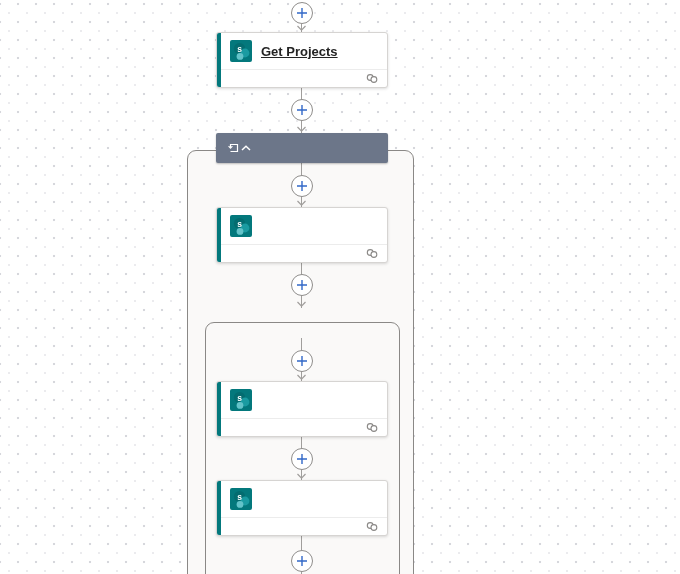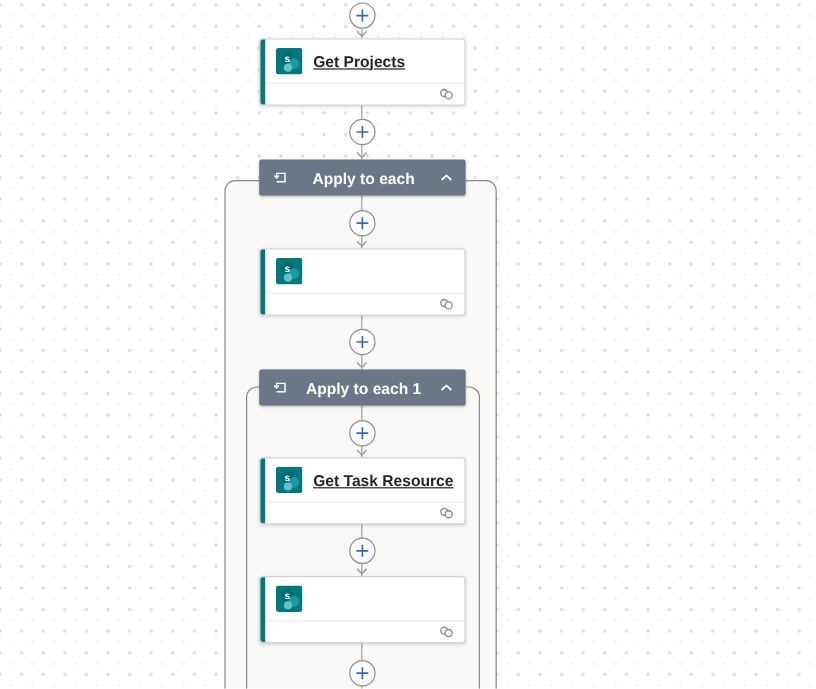--- a/index.html
+++ b/index.html
@@ -80,42 +80,27 @@
       <polyline points="1.5,1 5.5,5.2 9.5,1" fill="none" stroke="#a09e9c" stroke-width="1.2"></polyline>
     </svg>
 
   <div class="scope-header" style="left:216px;top:133px;">
     <span class="hdr-icon">
       <svg width="14" height="12" viewBox="0 0 14 12">
           <path d="M4.5 9.5 h7 v-7 h-7 v2.4" fill="none" stroke="#fff" stroke-width="1.2"></path>
           <path d="M2.6 4.2 L4.5 6.2 L6.4 4.2" fill="none" stroke="#fff" stroke-width="1.2"></path>
         </svg>
     </span>
-    <span class="scope-title">Apply to each</span>
     <span class="hdr-icon">
       <svg width="12" height="8" viewBox="0 0 12 8">
           <polyline points="2,6 6,2.2 10,6" fill="none" stroke="#fff" stroke-width="1.5"></polyline>
         </svg>
     </span>
   </div>
 
-  <div class="scope-header" style="left:216px;top:308px;">
-    <span class="hdr-icon">
-      <svg width="14" height="12" viewBox="0 0 14 12">
-          <path d="M4.5 9.5 h7 v-7 h-7 v2.4" fill="none" stroke="#fff" stroke-width="1.2"></path>
-          <path d="M2.6 4.2 L4.5 6.2 L6.4 4.2" fill="none" stroke="#fff" stroke-width="1.2"></path>
-        </svg>
-    </span>
-    <span class="scope-title">Apply to each 1</span>
-    <span class="hdr-icon">
-      <svg width="12" height="8" viewBox="0 0 12 8">
-          <polyline points="2,6 6,2.2 10,6" fill="none" stroke="#fff" stroke-width="1.5"></polyline>
-        </svg>
-    </span>
-  </div>
 
   <div class="action-card" style="left:216px;top:32px;">
     <div class="accent"></div>
     <div class="card-main">
       <div class="card-title-row">
         <span class="sp-icon">
           <svg viewBox="0 0 22 22" width="22" height="22">
               <rect width="22" height="22" rx="2" fill="#03787c"></rect>
               <circle cx="9.5" cy="8.5" r="5.6" fill="#036c70"></circle>
               <circle cx="15" cy="13" r="4.4" fill="#1a9ba1"></circle>
@@ -167,21 +152,20 @@
       <div class="card-title-row">
         <span class="sp-icon">
           <svg viewBox="0 0 22 22" width="22" height="22">
               <rect width="22" height="22" rx="2" fill="#03787c"></rect>
               <circle cx="9.5" cy="8.5" r="5.6" fill="#036c70"></circle>
               <circle cx="15" cy="13" r="4.4" fill="#1a9ba1"></circle>
               <circle cx="10" cy="16.4" r="3.4" fill="#63c3c9"></circle>
               <text x="9.5" y="11.5" font-size="8.5" font-weight="bold" fill="#ffffff" text-anchor="middle" font-family="Liberation Sans, sans-serif">s</text>
             </svg>
         </span>
-        <span class="card-title">Get Task Resource</span>
       </div>
       <div class="card-footer">
         <span class="link-btn">
           <svg width="14" height="11" viewBox="0 0 14 11">
               <circle cx="5.2" cy="4.5" r="2.9" fill="none" stroke="#8a8886" stroke-width="1.1"></circle>
               <circle cx="8.9" cy="6.5" r="2.9" fill="#ffffff" stroke="#8a8886" stroke-width="1.1"></circle>
             </svg>
         </span>
       </div>
     </div>

